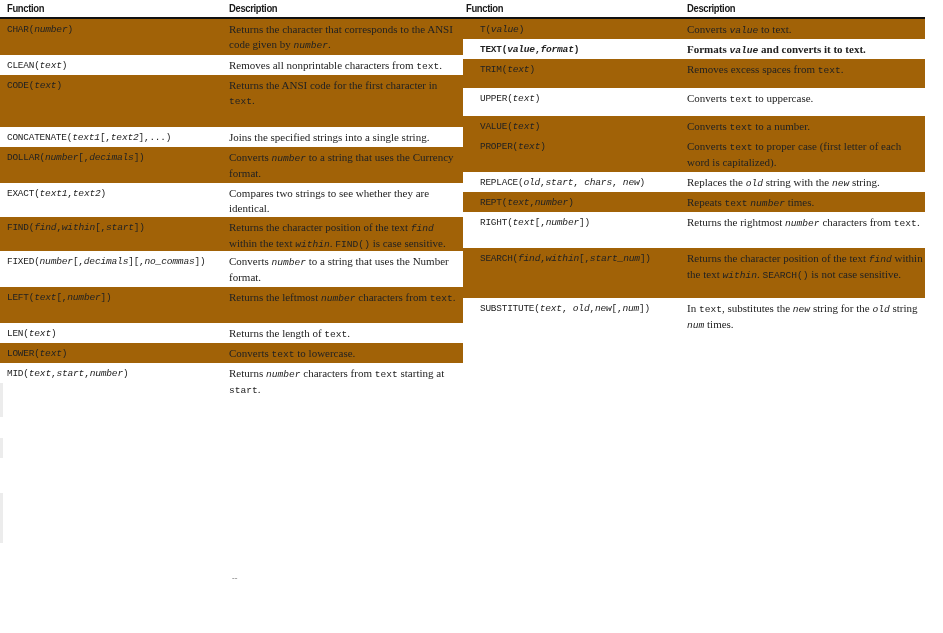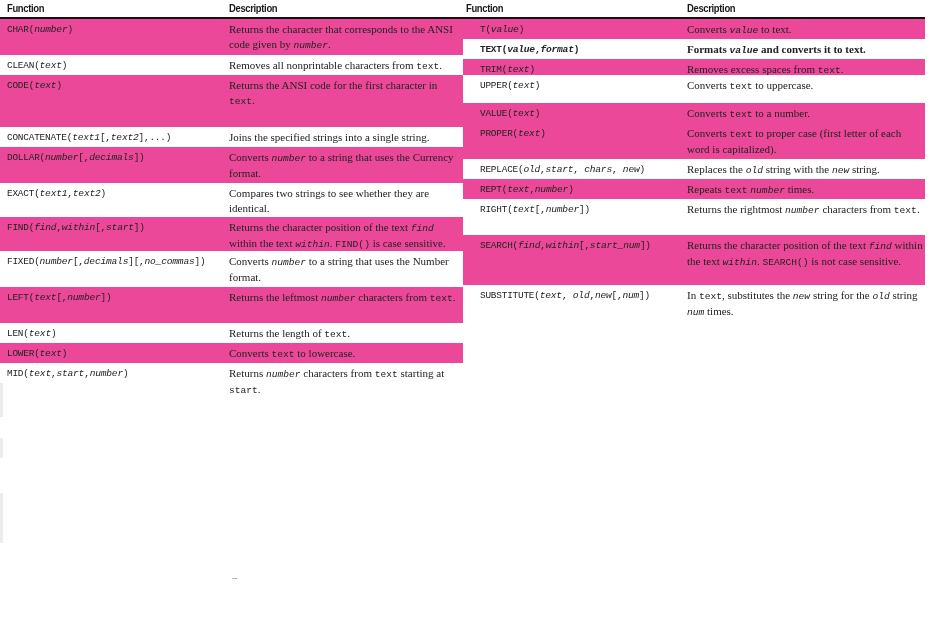--- a/index.html
+++ b/index.html
@@ -5,21 +5,21 @@
   html, body { margin: 0; padding: 0; background: #ffffff; }
   body { width: 943px; height: 633px; position: relative; overflow: hidden;
          font-family: "Liberation Serif", "DejaVu Serif", serif; color: #1a1a1a; }
   .tbl { position: absolute; top: 0; }
   #left-table { left: 0; width: 463px; }
   #right-table { left: 463px; width: 462px; }
   .hdr { position: relative; height: 17px; border-bottom: 2px solid #111; }
   .hdr span { position: absolute; top: 2px; font-family: "Liberation Sans", "DejaVu Sans", sans-serif;
               font-weight: bold; font-size: 11px; letter-spacing: -0.4px; transform: scaleX(0.86); transform-origin: left; }
   .row { position: relative; box-sizing: border-box; }
-  .row.shaded { background: #ec4899; }
+  .row.shaded { background: #a16207; }
   .fn { position: absolute; top: 5px; font-family: "Liberation Mono", "DejaVu Sans Mono", monospace;
         font-size: 9.4px; letter-spacing: -0.2px; color: #222; white-space: nowrap; }
   .desc { position: absolute; top: 3px; font-size: 11px; line-height: 15px; color: #222; }
   .desc code, .fn i { font-family: "Liberation Mono", "DejaVu Sans Mono", monospace; font-size: 9.6px; }
   .fn i { font-style: italic; }
   code.it { font-style: italic; }
   #left-table .fn { left: 7px; }
   #left-table .desc { left: 229px; width: 232px; }
   #right-table .fn { left: 17px; }
   #right-table .desc { left: 224px; width: 236px; }
@@ -93,21 +93,21 @@
   </div>
   <div class="rows">
       <div class="row shaded" style="height: 20px;">
         <div class="fn">T(<i>value</i>)</div>
         <div class="desc">Converts <code class="it">value</code> to text.</div>
       </div>
       <div class="row" style="height: 20px; font-weight: bold;">
         <div class="fn">TEXT(<i>value</i>,<i>format</i>)</div>
         <div class="desc">Formats <code class="it">value</code> and converts it to text.</div>
       </div>
-      <div class="row shaded" style="height: 16px;">
+      <div class="row shaded" style="height: 29px;">
         <div class="fn">TRIM(<i>text</i>)</div>
         <div class="desc">Removes excess spaces from <code>text</code>.</div>
       </div>
       <div class="row" style="height: 28px;">
         <div class="fn">UPPER(<i>text</i>)</div>
         <div class="desc">Converts <code>text</code> to uppercase.</div>
       </div>
       <div class="row shaded" style="height: 20px;">
         <div class="fn">VALUE(<i>text</i>)</div>
         <div class="desc">Converts <code>text</code> to a number.</div>

